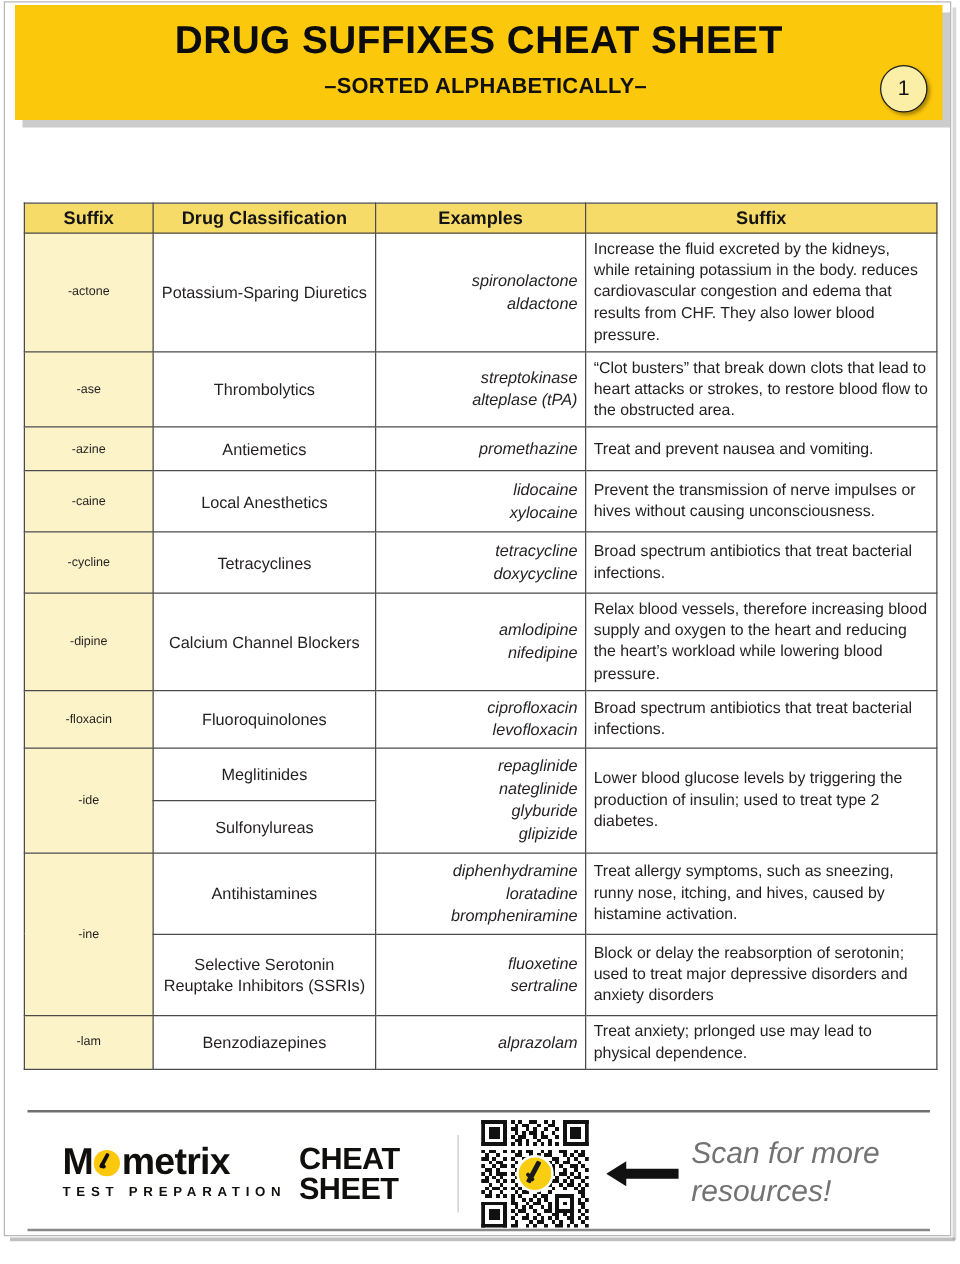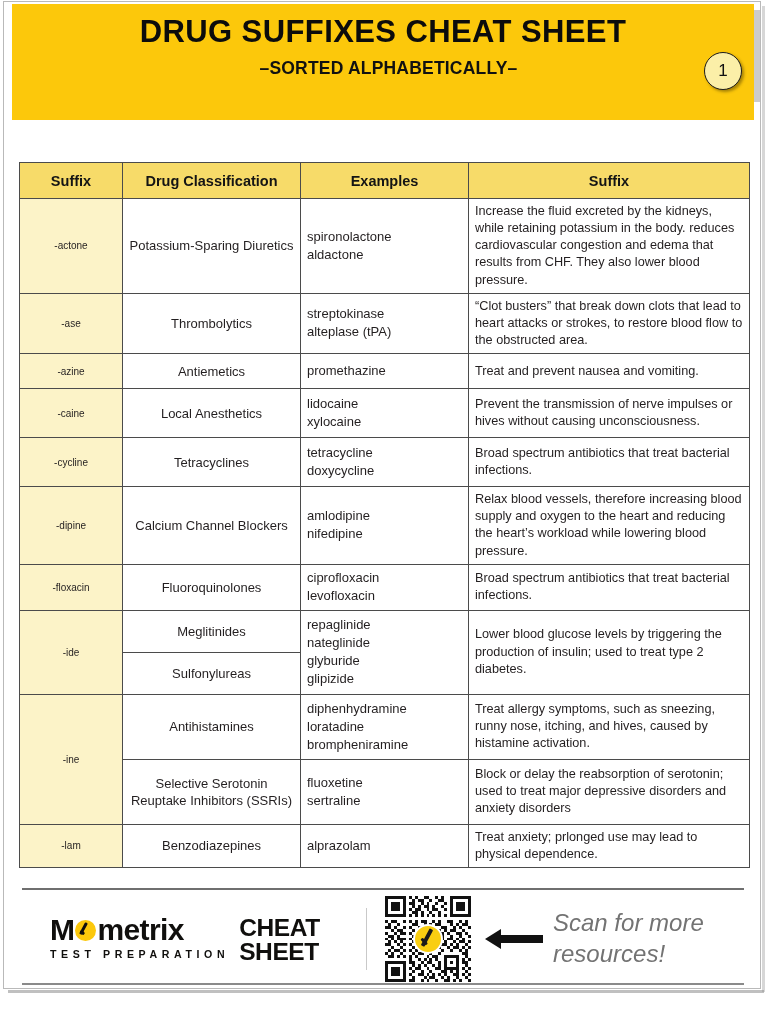--- a/index.html
+++ b/index.html
@@ -42,21 +42,21 @@
   .banner-shadow {
     position: absolute;
     left: 18px; top: 10px;
     width: 742px; height: 92px;
     background: #9a9a9a;
     opacity: .5;
   }
   .banner {
     position: absolute;
     left: 12px; top: 4px;
-    width: 742px; height: 116px;
+    width: 742px; height: 92px;
     background: #FCC80B;
   }
   .banner-title {
     position: absolute;
     left: 0; right: 0; top: 12px;
     text-align: center;
     font-size: 31px;
     font-weight: bold;
     letter-spacing: .4px;
     color: #0c0c0c;
@@ -116,40 +116,41 @@
     border: 1.4px solid #4b4b4b;
     vertical-align: middle;
     padding: 4px 6px;
   }
   table.sheet thead th {
     background: #F7DB69;
     font-size: 14.5px;
     font-weight: bold;
     color: #141414;
     text-align: center;
-    height: 36px;
+    height: 24px;
     padding: 3px 4px;
   }
   td.suffix {
     background: #FCF3C8;
     text-align: center;
     font-size: 10px;
     color: #231f20;
   }
   td.cls {
     text-align: center;
     font-size: 13px;
     color: #231f20;
     line-height: 1.32;
   }
   td.ex {
-    text-align: left;
+    text-align: right;
     font-size: 13px;
     color: #231f20;
     line-height: 1.38;
+    font-style: italic;
   }
   td.act {
     text-align: left;
     font-size: 12.7px;
     color: #231f20;
     line-height: 1.35;
     padding-left: 8px;
     padding-right: 6px;
   }
   .nowrap-lines { white-space: pre-line; }

